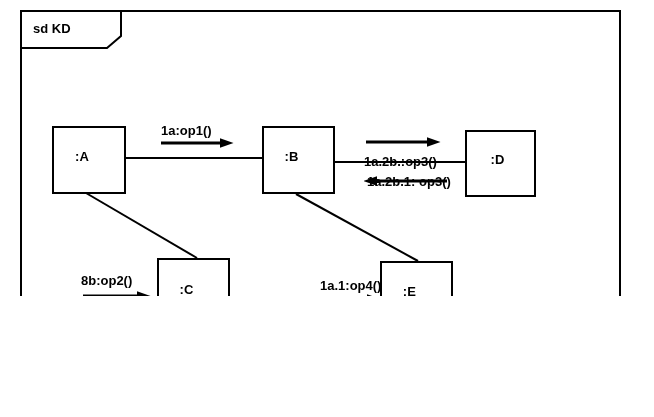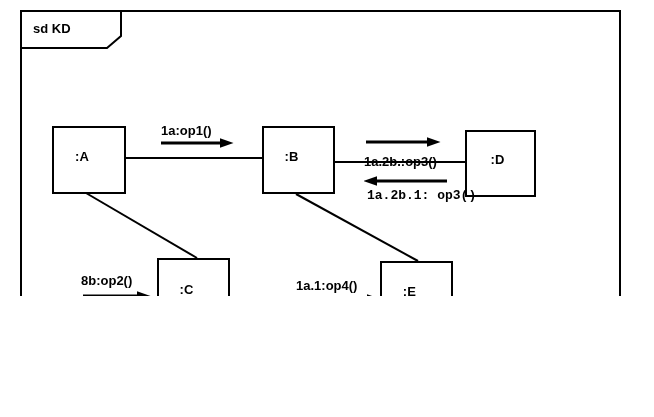--- a/index.html
+++ b/index.html
@@ -44,23 +44,23 @@
   .node-e { left: 380px; top: 261px; width: 73px; height: 68px; }
   .msg-label {
     position: absolute;
     white-space: nowrap;
     font-size: 13px;
     font-weight: 700;
     line-height: 16px;
   }
   .lbl-op1      { left: 161px; top: 123px; text-align: right; }
   .lbl-op3-fwd  { left: 364px; top: 126px; margin-top: 28px; }
-  .lbl-op3-ret  { left: 367px; top: 188px; font-family: Liberation Mono, monospace; }
+  .lbl-op3-ret  { left: 367px; top: 174px; }
   .lbl-op2      { left: 81px;  top: 273px; }
-  .lbl-op4      { left: 296px; top: 278px; }
+  .lbl-op4      { left: 320px; top: 278px; }
   .frame-title {
     position: absolute;
     left: 33px;
     top: 21px;
     font-size: 13px;
     font-weight: 700;
     line-height: 16px;
   }
 </style>
 </head>

